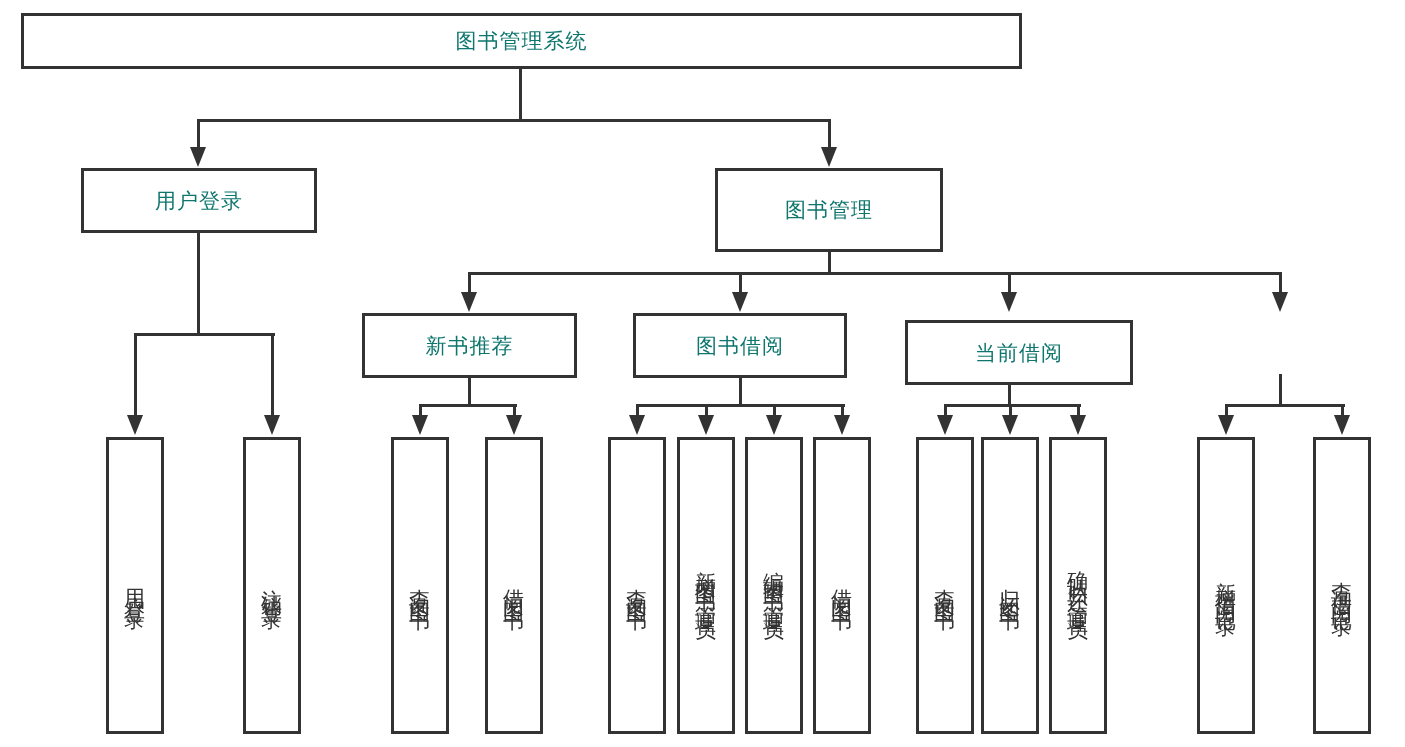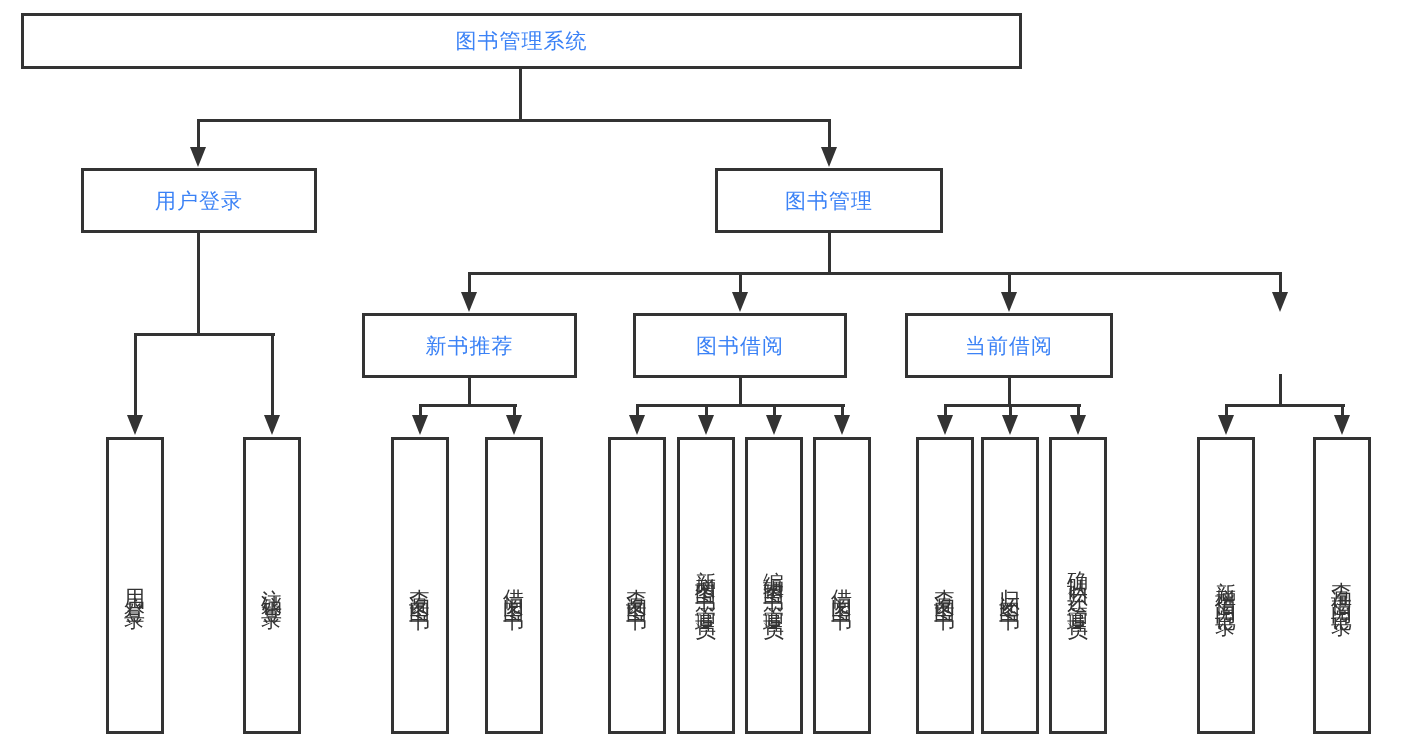--- a/index.html
+++ b/index.html
@@ -6,21 +6,21 @@
   body{
     width:1405px;height:747px;position:relative;background:#ffffff;
     font-family:"Liberation Sans",sans-serif;overflow:hidden;
   }
   .stage{position:absolute;left:0;top:0;width:1405px;height:747px;}
   .box{
     position:absolute;box-sizing:border-box;border:3px solid #333333;background:#ffffff;
     display:flex;align-items:center;justify-content:center;z-index:2;
   }
   .box .lbl{
-    font-size:21px;color:#3b82f6;letter-spacing:1px;white-space:nowrap;
+    font-size:21px;color:#0f766e;letter-spacing:1px;white-space:nowrap;
   }
   .vbox{
     position:absolute;box-sizing:border-box;border:3px solid #333333;background:#ffffff;
     top:437px;width:58px;height:297px;
     display:flex;align-items:center;justify-content:center;z-index:2;
   }
   .vbox .vlbl{
     writing-mode:vertical-rl;text-orientation:mixed;
     font-size:21px;color:#333333;letter-spacing:7px;line-height:1;
     max-height:288px;white-space:nowrap;
@@ -49,21 +49,21 @@
   <div class="vline" style="left:519px;top:69px;height:52px"></div>
   <div class="hline" style="left:197px;top:119px;width:634px"></div>
   <div class="vline" style="left:197px;top:119px;height:31px"></div>
   <div class="arrow" style="left:190px;top:147px"></div>
   <div class="vline" style="left:828px;top:119px;height:31px"></div>
   <div class="arrow" style="left:821px;top:147px"></div>
 
   <div class="box" style="left:81px;top:168px;width:236px;height:65px">
     <span class="lbl">用户登录</span>
   </div>
-  <div class="box" style="left:715px;top:168px;width:228px;height:65px">
+  <div class="box" style="left:715px;top:168px;width:228px;height:84px">
     <span class="lbl">图书管理</span>
   </div>
 
   <div class="vline" style="left:197px;top:231px;height:105px"></div>
   <div class="hline" style="left:134px;top:333px;width:141px"></div>
   <div class="vline" style="left:134px;top:333px;height:84px"></div>
   <div class="arrow" style="left:127px;top:415px"></div>
   <div class="vline" style="left:271px;top:333px;height:84px"></div>
   <div class="arrow" style="left:264px;top:415px"></div>
 
@@ -77,21 +77,21 @@
   <div class="arrow" style="left:1001px;top:292px"></div>
   <div class="vline" style="left:1279px;top:272px;height:24px"></div>
   <div class="arrow" style="left:1272px;top:292px"></div>
 
   <div class="box" style="left:633px;top:313px;width:214px;height:65px">
     <span class="lbl">图书借阅</span>
   </div>
   <div class="box" style="left:362px;top:313px;width:215px;height:65px">
     <span class="lbl">新书推荐</span>
   </div>
-  <div class="box" style="left:905px;top:313px;width:208px;height:65px">
+  <div class="box" style="left:905px;top:320px;width:228px;height:65px">
     <span class="lbl">当前借阅</span>
   </div>
 
   <div class="vline" style="left:468px;top:376px;height:31px"></div>
   <div class="hline" style="left:419px;top:404px;width:98px"></div>
   <div class="vline" style="left:419px;top:404px;height:16px"></div>
   <div class="arrow" style="left:412px;top:415px"></div>
   <div class="vline" style="left:513px;top:404px;height:16px"></div>
   <div class="arrow" style="left:506px;top:415px"></div>
 

